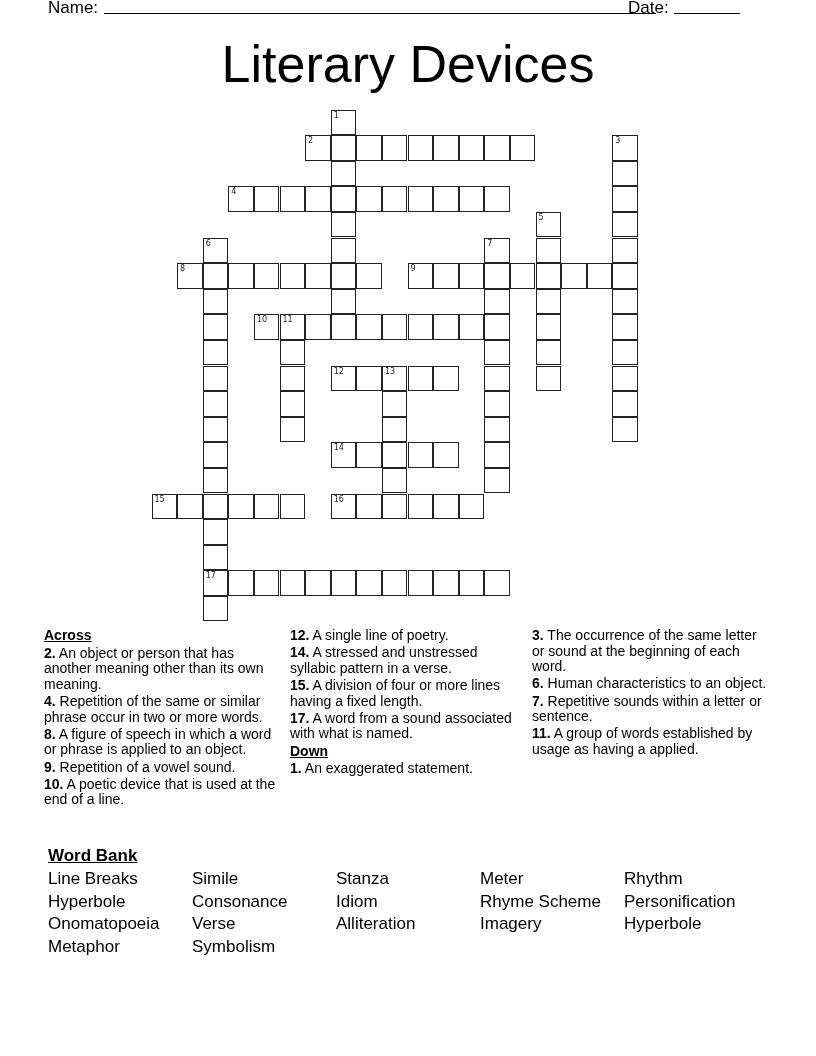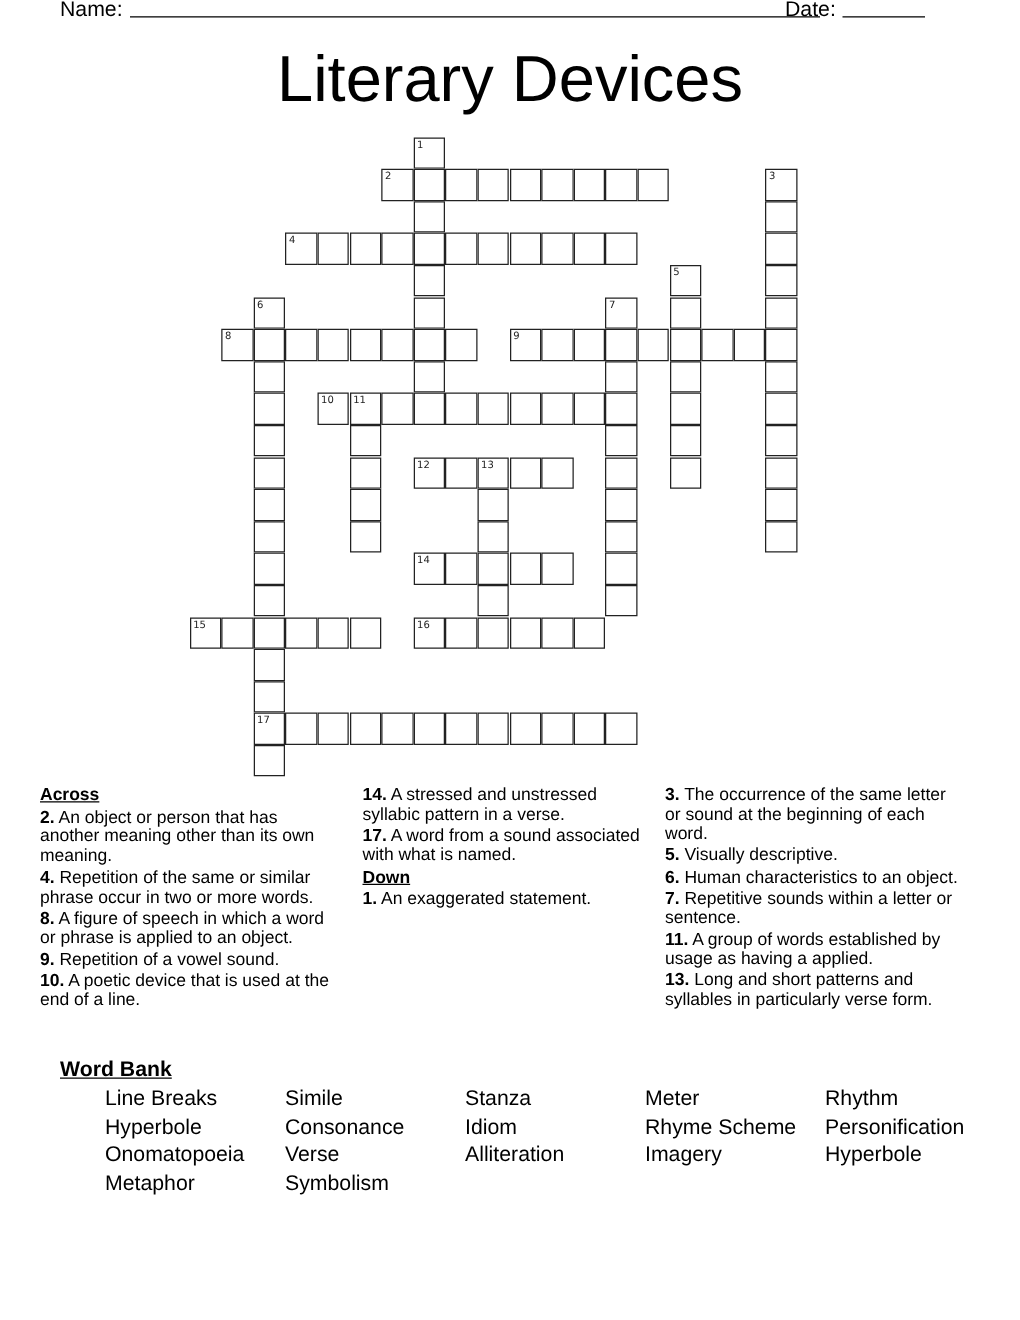--- a/index.html
+++ b/index.html
@@ -15,26 +15,26 @@
            font-size: 52px; line-height: 64px; font-weight: normal; letter-spacing: 0px; }
   .grid { position: absolute; left: 0; top: 0; width: 816px; height: 630px; }
   .cell { position: absolute; width: 25.6px; height: 25.6px; box-sizing: border-box;
           border: 1.3px solid #222; background: #fff; }
   .cell .num { position: absolute; top: 0px; left: 2px; font-size: 8px; line-height: 9px; color: #222;
                font-family: "DejaVu Sans", sans-serif; }
   .clues { position: absolute; top: 628px; font-size: 14px; line-height: 15.6px; }
   .clues .heading { font-weight: bold; text-decoration: underline; margin-bottom: 2px; }
   .clue { margin-bottom: 1.6px; }
   .clue b { font-weight: bold; }
-  .col1 { left: 32px; width: 236px; }
+  .col1 { left: 44px; width: 236px; }
   .col2 { left: 290px; width: 232px; }
   .col3 { left: 532px; width: 240px; }
   .wordbank { position: absolute; top: 846px; left: 48px; width: 740px; }
   .wordbank .heading { font-size: 17px; font-weight: bold; text-decoration: underline; line-height: 20px; margin-bottom: 2px; }
-  .wb-grid { display: grid; grid-template-columns: 144px 144px 144px 144px 144px; margin-left: 36px; }
+  .wb-grid { display: grid; grid-template-columns: 144px 144px 144px 144px 144px; }
   .wb-word { font-size: 17px; line-height: 22.6px; white-space: nowrap; }
 </style>
 </head>
 <body>
 
 <div class="header">
   <span class="name-label">Name:</span>
   <span class="name-line"></span>
   <span class="date-label">Date:</span>
   <span class="date-line"></span>
@@ -212,33 +212,33 @@
 <div class="clues col1">
   <div class="heading">Across</div>
   <div class="clue"><b>2.</b> <span>An object or person that has another meaning other than its own meaning.</span></div>
   <div class="clue"><b>4.</b> <span>Repetition of the same or similar phrase occur in two or more words.</span></div>
   <div class="clue"><b>8.</b> <span>A figure of speech in which a word or phrase is applied to an object.</span></div>
   <div class="clue"><b>9.</b> <span>Repetition of a vowel sound.</span></div>
   <div class="clue"><b>10.</b> <span>A poetic device that is used at the end of a line.</span></div>
 </div>
 
 <div class="clues col2">
+  <div class="clue"><b>12.</b> <span>A single line of poetry.</span></div>
   <div class="clue"><b>14.</b> <span>A stressed and unstressed syllabic pattern in a verse.</span></div>
+  <div class="clue"><b>15.</b> <span>A division of four or more lines having a fixed length.</span></div>
   <div class="clue"><b>17.</b> <span>A word from a sound associated with what is named.</span></div>
   <div class="heading">Down</div>
   <div class="clue"><b>1.</b> <span>An exaggerated statement.</span></div>
 </div>
 
 <div class="clues col3">
   <div class="clue"><b>3.</b> <span>The occurrence of the same letter or sound at the beginning of each word.</span></div>
-  <div class="clue"><b>5.</b> <span>Visually descriptive.</span></div>
   <div class="clue"><b>6.</b> <span>Human characteristics to an object.</span></div>
   <div class="clue"><b>7.</b> <span>Repetitive sounds within a letter or sentence.</span></div>
   <div class="clue"><b>11.</b> <span>A group of words established by usage as having a applied.</span></div>
-  <div class="clue"><b>13.</b> <span>Long and short patterns and syllables in particularly verse form.</span></div>
 </div>
 
 <div class="wordbank">
   <div class="heading">Word Bank</div>
   <div class="wb-grid">
     <span class="wb-word">Line Breaks</span>
     <span class="wb-word">Simile</span>
     <span class="wb-word">Stanza</span>
     <span class="wb-word">Meter</span>
     <span class="wb-word">Rhythm</span>

